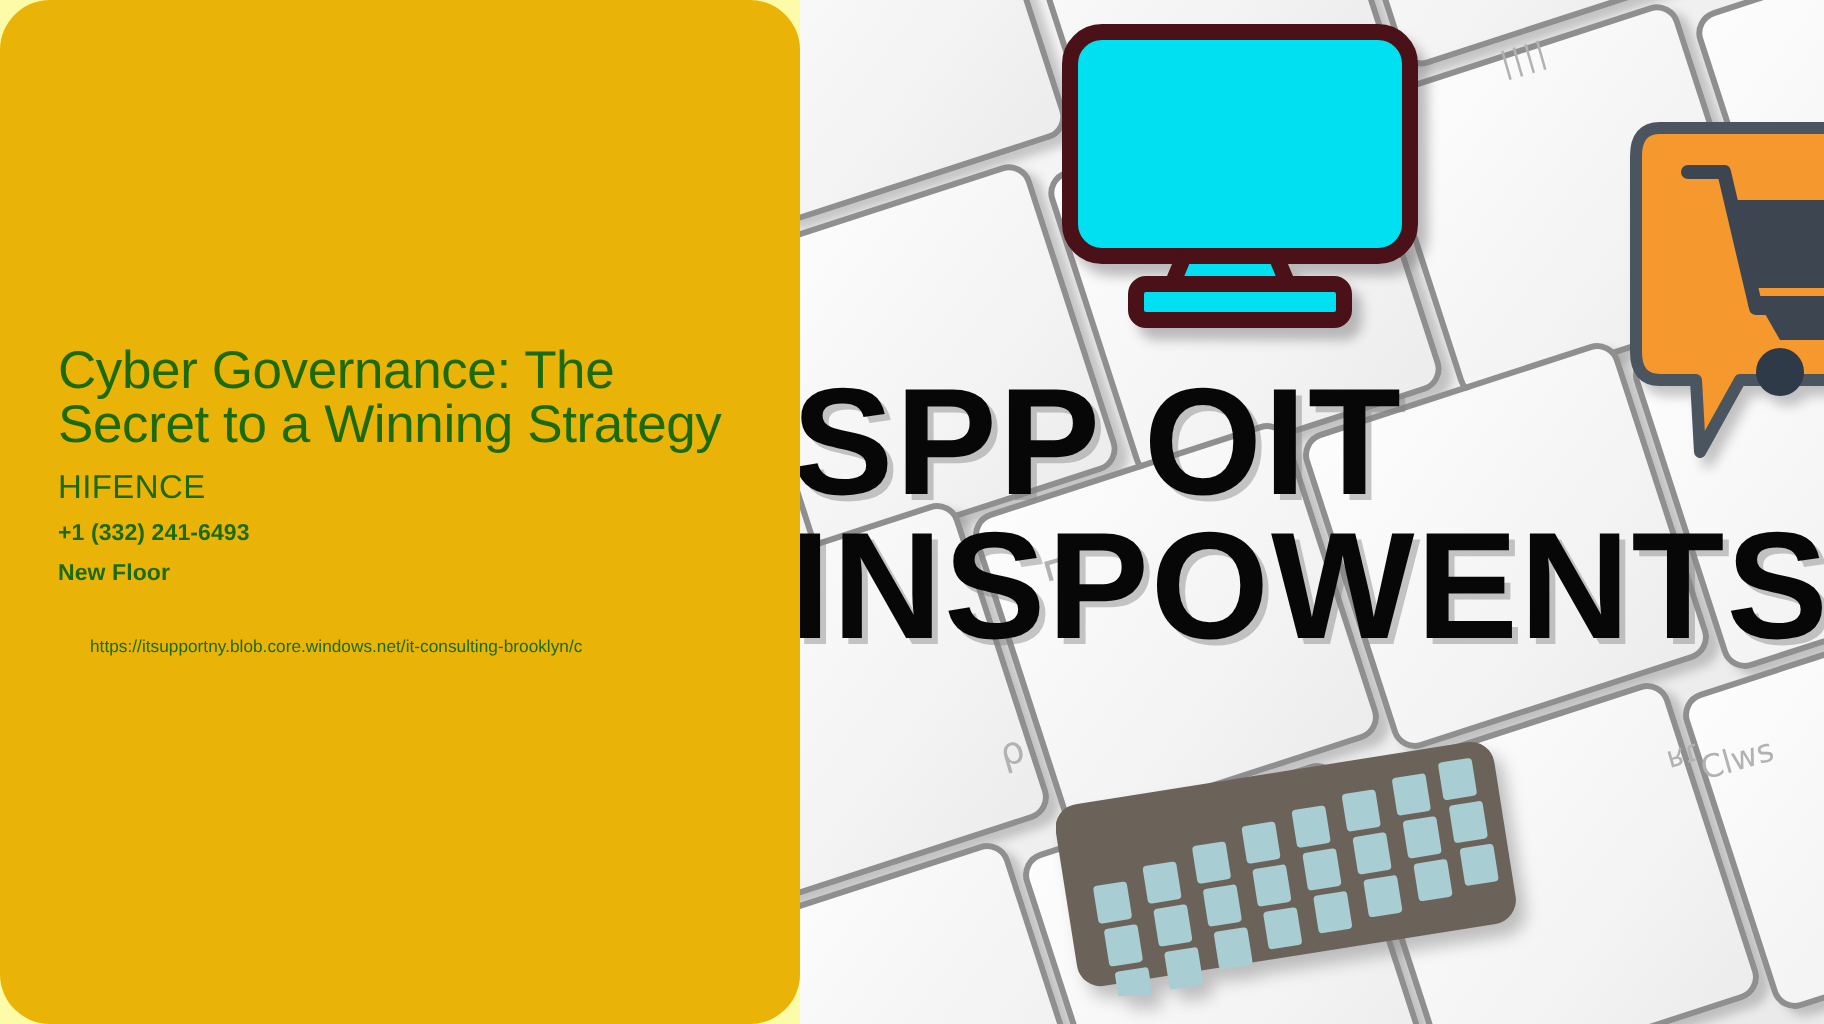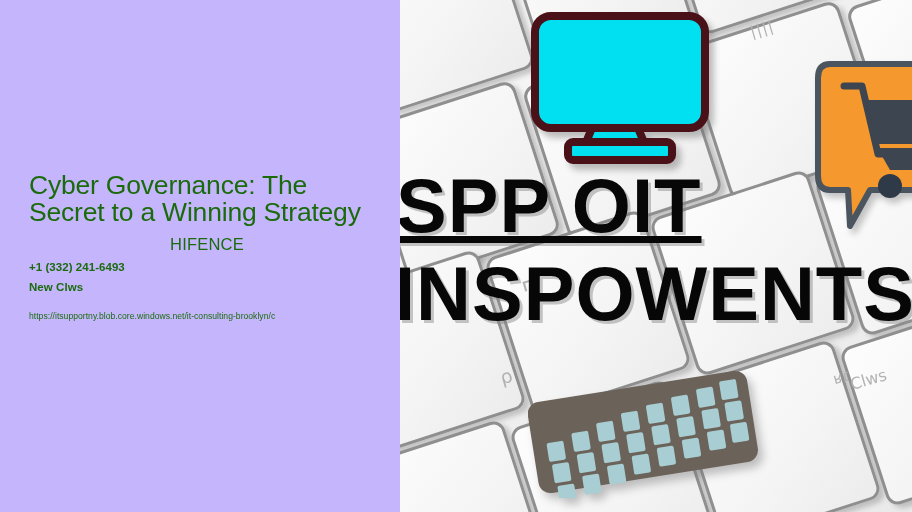--- a/index.html
+++ b/index.html
@@ -21,22 +21,23 @@
     overflow: hidden;
     background: #fcfca8;
   }
 
   
   #left-panel {
     position: absolute;
     left: 0; top: 0;
     width: 400px;
     height: 512px;
-    background: #c4b5fd;
+    background: #eab308;
     overflow: hidden;
+    border-radius: 25px;
   }
 
   #text-block {
     position: absolute;
     left: 29px;
     top: 172px;
     width: 356px;
   }
 
   #article-title {
@@ -49,42 +50,41 @@
     font-family: "Liberation Sans", sans-serif;
   }
 
   #company-name {
     color: #1b6b0c;
     font-size: 16.5px;
     line-height: 19px;
     font-weight: 400;
     letter-spacing: 0.2px;
     margin: 0 0 3px 0;
-    text-align: center;
   }
 
   .contact-line {
     color: #1b6b0c;
     font-size: 11.5px;
     line-height: 20px;
     font-weight: 700;
     margin: 0;
     letter-spacing: 0.05px;
   }
 
   #url-block {
     margin-top: 9px;
   }
 
   .url-line {
     color: #1b6b0c;
     font-size: 8.6px;
     line-height: 21px;
     font-weight: 400;
-    margin: 0;
+    margin: 16px;
     letter-spacing: 0.02px;
     word-break: break-all;
   }
 
   
   #image-panel {
     position: absolute;
     left: 400px; top: 0;
     width: 512px;
     height: 512px;
@@ -130,24 +130,23 @@
     position: absolute;
     color: #070707;
     font-family: "Liberation Sans", sans-serif;
     font-weight: 700;
     letter-spacing: 1px;
     white-space: nowrap;
     text-shadow: 3px 3px 0 rgba(130,130,130,0.45);
   }
   #hl-line1 {
     left: -4px;
-    top: 168px;
+    top: 184px;
     font-size: 76px;
     line-height: 76px;
-    text-decoration: underline;
   }
   #hl-line2 {
     left: -6px;
     top: 256px;
     font-size: 76px;
     line-height: 76px;
   }
 
   
   #monitor-icon {
@@ -187,21 +186,21 @@
   <div id="left-panel">
     <div id="text-block">
 
       <h1 id="article-title">Cyber Governance: The Secret to a Winning Strategy</h1>
 
       <div id="company-name">HIFENCE</div>
 
       <p class="contact-line">+1 (332) 241-6493</p>
 
 
-      <p class="contact-line">New Clws</p>
+      <p class="contact-line">New Floor</p>
 
 
       <div id="url-block">
         <p class="url-line">https://itsupportny.blob.core.windows.net/it-consulting-brooklyn/c</p>
       </div>
 
     </div>
   </div>
 
   <div id="image-panel">

